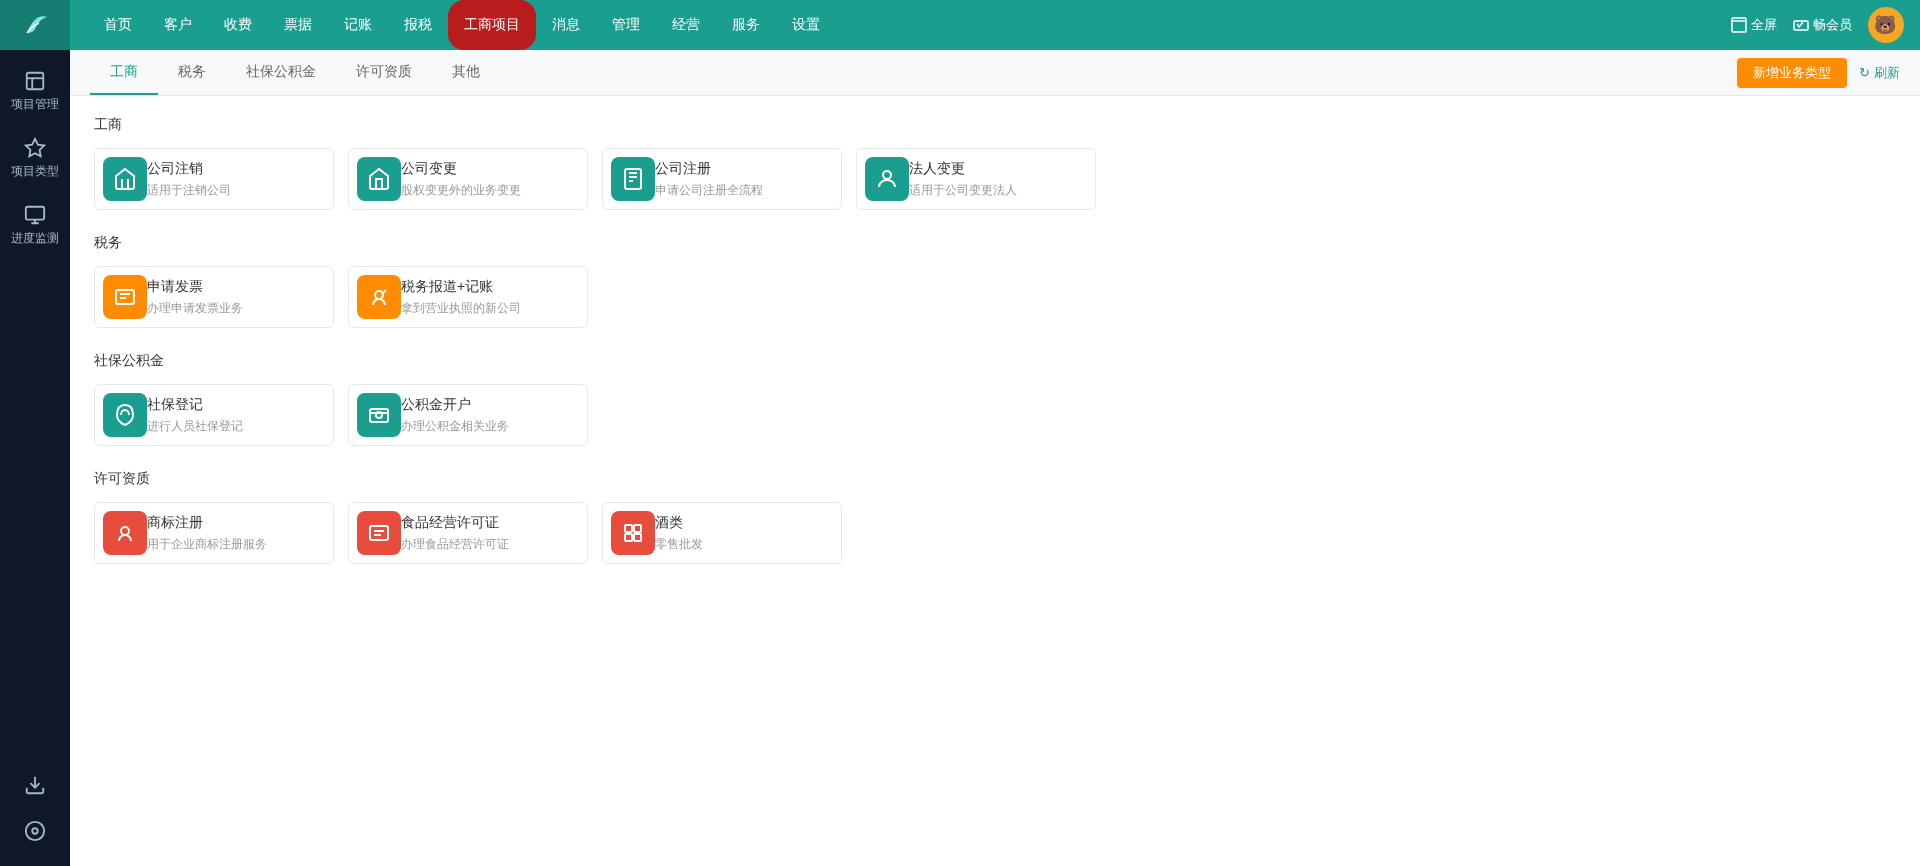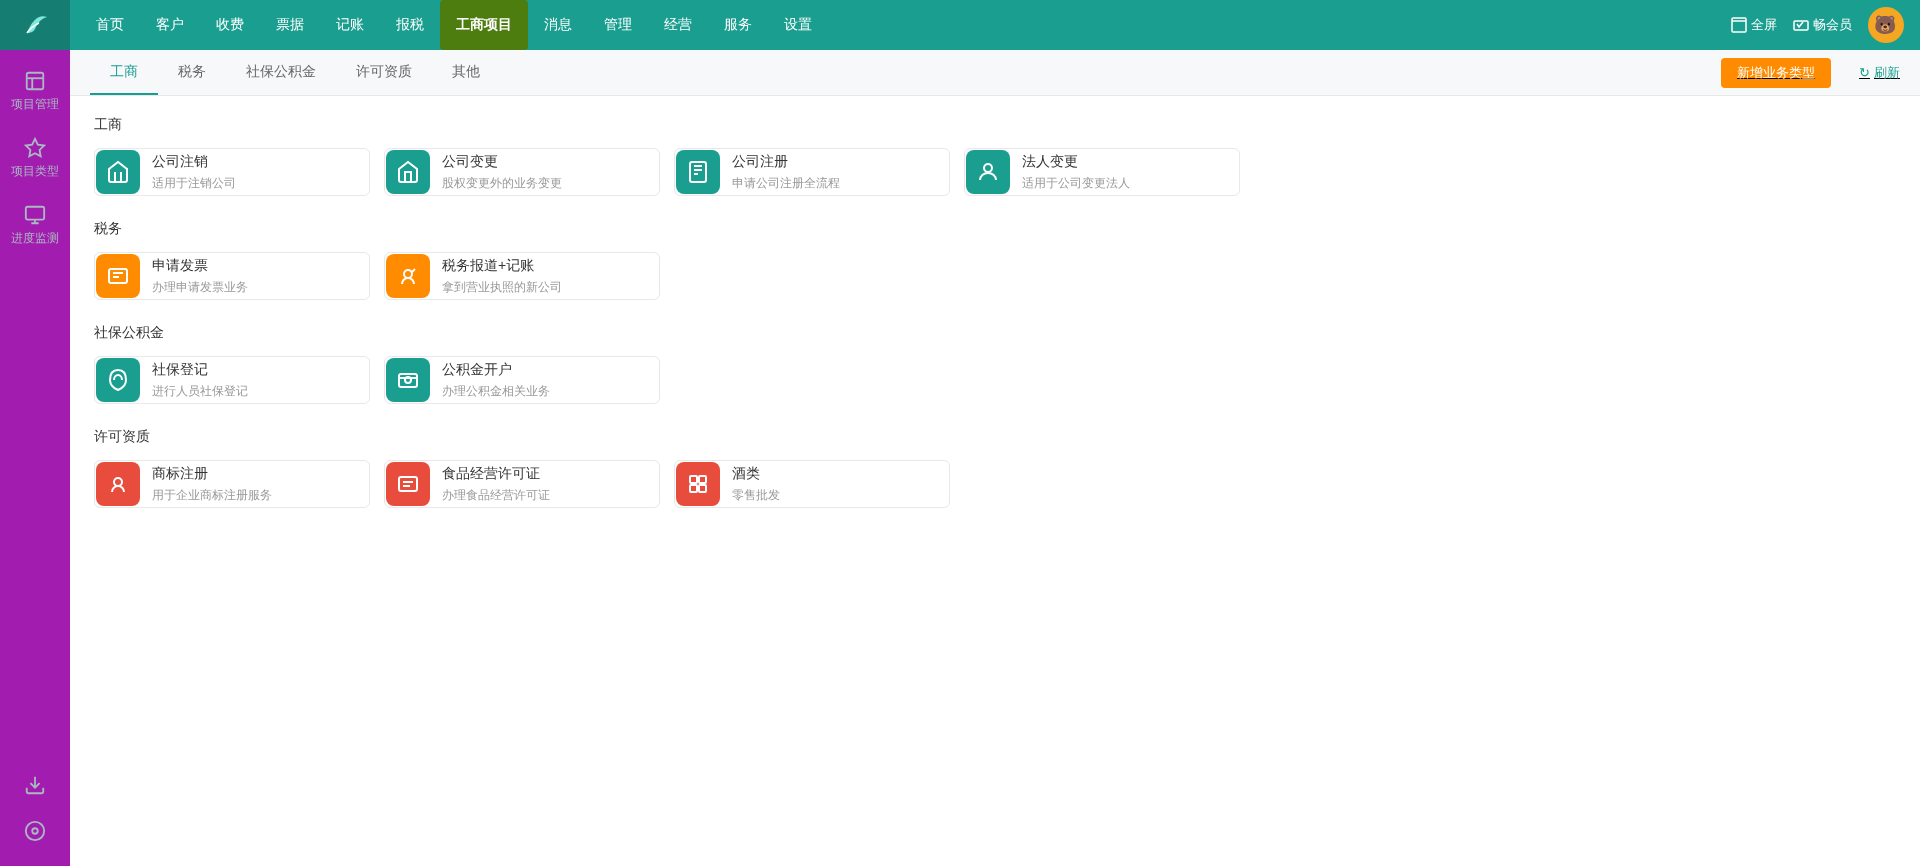--- a/index.html
+++ b/index.html
@@ -22,36 +22,35 @@
       align-items: center;
       justify-content: center;
       flex-shrink: 0;
     }
     .top-nav-logo svg {
       width: 32px; height: 32px;
     }
     .top-nav-items {
       display: flex;
       flex: 1;
-      padding-left: 10px;
+      padding-left: 18px;
     }
     .top-nav-item {
       color: #fff;
       font-size: 14px;
       padding: 0 16px;
       height: 50px;
       display: flex;
       align-items: center;
       cursor: pointer;
       white-space: nowrap;
     }
     .top-nav-item.active {
-      background: #4d7c0f;
-      border-radius: 4px;
-      font-weight: bold;
+      background: #b91c1c;
+      border-radius: 16px;
     }
     .top-nav-right {
       display: flex;
       align-items: center;
       padding-right: 16px;
       gap: 16px;
     }
     .top-nav-right-item {
       color: #fff;
       font-size: 13px;
@@ -68,21 +67,21 @@
       font-size: 18px;
     }
 
     
     .layout {
       display: flex;
       height: calc(100vh - 50px);
     }
     .sidebar {
       width: 70px;
-      background: #a21caf;
+      background: #0f172a;
       display: flex;
       flex-direction: column;
       align-items: center;
       padding-top: 8px;
       flex-shrink: 0;
     }
     .sidebar-item {
       width: 100%;
       padding: 12px 0;
       display: flex;
@@ -136,22 +135,21 @@
       border-bottom: 2px solid transparent;
       position: relative;
     }
     .tab-item.active {
       color: #1a9e8f;
       border-bottom: 2px solid #1a9e8f;
     }
     .tabs-right {
       display: flex;
       align-items: center;
-      gap: 28px;
-      text-decoration: underline;
+      gap: 12px;
     }
     .btn-new-type {
       background: #ff8c00;
       color: #fff;
       border: none;
       padding: 6px 16px;
       border-radius: 4px;
       font-size: 13px;
       cursor: pointer;
     }
@@ -177,28 +175,27 @@
       margin-bottom: 14px;
       font-weight: 500;
     }
     .cards-grid {
       display: flex;
       flex-wrap: wrap;
       gap: 14px;
       margin-bottom: 24px;
     }
     .card {
-      width: 276px;
+      width: 240px;
       background: #fff;
       border: 1px solid #e8e8e8;
       border-radius: 6px;
-      padding: 1px;
-      display: flex;
-      align-items: center;
-      gap: 12px;
+      padding: 8px;
+      display: flex;
+      align-items: center;
       cursor: pointer;
       transition: box-shadow 0.2s;
     }
     .card-icon {
       width: 44px;
       height: 44px;
       border-radius: 8px;
       display: flex;
       align-items: center;
       justify-content: center;

